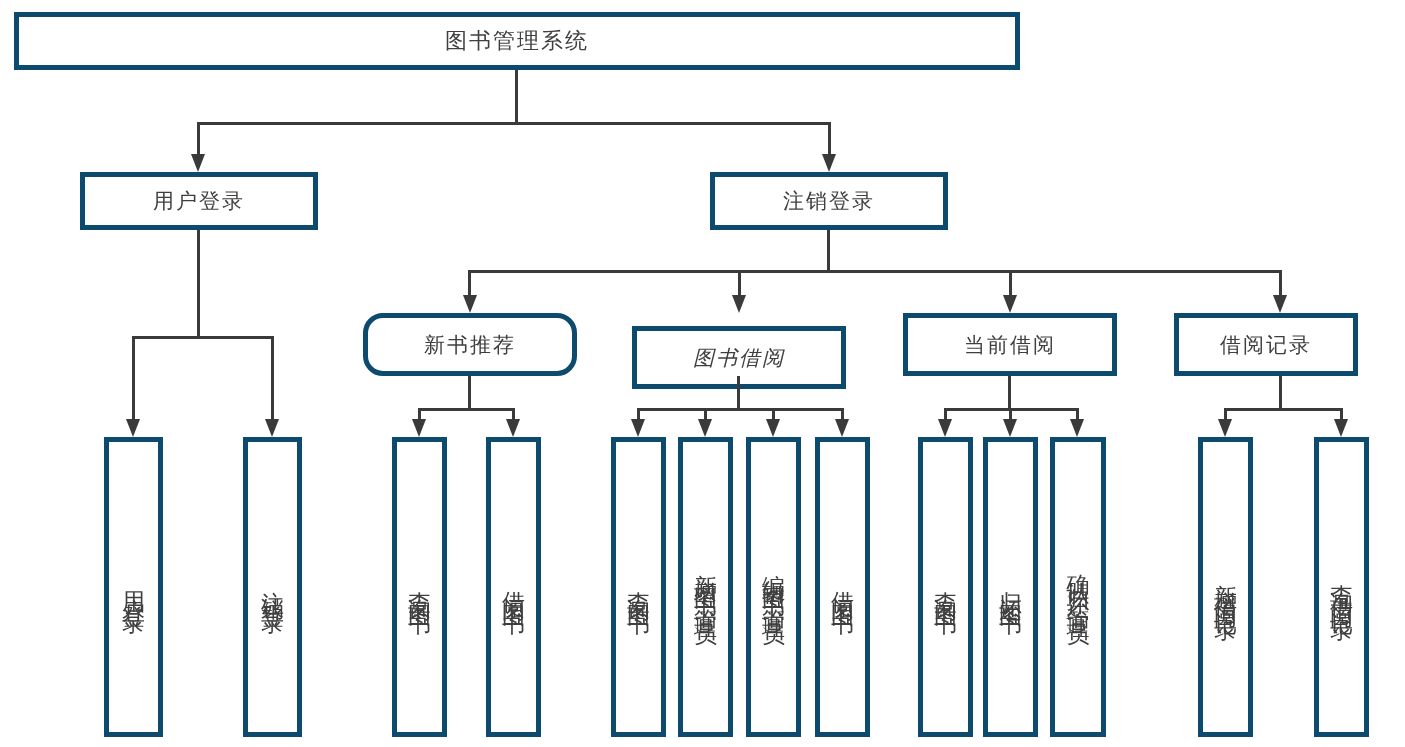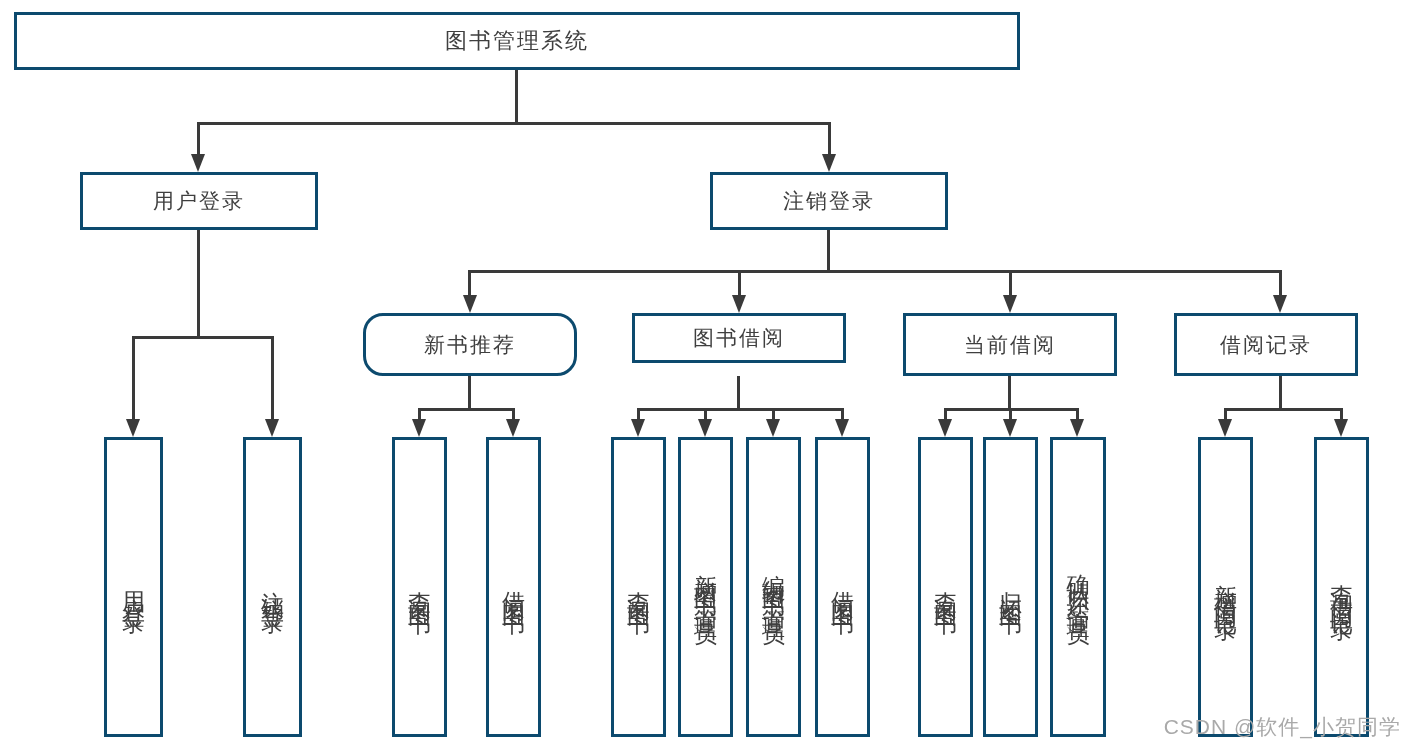--- a/index.html
+++ b/index.html
@@ -1,21 +1,21 @@
 <!DOCTYPE html>
 <html><head>
 <meta charset="utf-8">
 <style>
   html,body{margin:0;padding:0;background:#ffffff;}
   #canvas{
     position:relative;width:1405px;height:747px;background:#ffffff;overflow:hidden;
     font-family:"Liberation Sans","DejaVu Sans",sans-serif;color:#3f3f3f;
   }
   .box{
-    position:absolute;box-sizing:border-box;border:3px solid #0c4a6e;background:#ffffff;
+    position:absolute;box-sizing:border-box;border:5px solid #0c4a6e;background:#ffffff;
     display:flex;align-items:center;justify-content:center;
   }
   .hlabel{font-size:21px;letter-spacing:2px;color:#3f3f3f;white-space:nowrap;}
   .root .hlabel{font-size:22px;}
   .leaf-label{
     writing-mode:vertical-rl;text-orientation:mixed;
     font-size:23px;letter-spacing:7px;color:#3f3f3f;line-height:1;
   }
   .line-h{position:absolute;height:3px;background:#3a3a3a;}
   .line-v{position:absolute;width:3px;background:#3a3a3a;}
@@ -73,21 +73,21 @@
   <div class="line-v" style="left:738px;top:270px;height:28px;"></div>
   <div class="arr" style="left:732px;top:295px;"></div>
   <div class="line-v" style="left:1009px;top:270px;height:28px;"></div>
   <div class="arr" style="left:1003px;top:295px;"></div>
   <div class="line-v" style="left:1279px;top:270px;height:28px;"></div>
   <div class="arr" style="left:1273px;top:295px;"></div>
 
   <div class="box" style="left:363px;top:313px;width:214px;height:63px;border-radius:20px;">
     <span class="hlabel">新书推荐</span>
   </div>
-  <div class="box" style="left:632px;top:313px;width:214px;height:50px;">
+  <div class="box" style="left:632px;top:326px;width:214px;height:63px;font-style:italic;">
     <span class="hlabel">图书借阅</span>
   </div>
   <div class="box" style="left:903px;top:313px;width:214px;height:63px;">
     <span class="hlabel">当前借阅</span>
   </div>
   <div class="box" style="left:1174px;top:313px;width:184px;height:63px;text-align:center;">
     <span class="hlabel">借阅记录</span>
   </div>
 
   <div class="line-v" style="left:468px;top:376px;height:32px;"></div>
@@ -150,15 +150,14 @@
   <div class="arr" style="left:1218px;top:419px;"></div>
   <div class="line-v" style="left:1340px;top:408px;height:14px;"></div>
   <div class="arr" style="left:1334px;top:419px;"></div>
   <div class="box" style="left:1198px;top:437px;width:55px;height:300px;">
     <span class="leaf-label">新增借阅记录</span>
   </div>
   <div class="box" style="left:1314px;top:437px;width:55px;height:300px;">
     <span class="leaf-label">查询借阅记录</span>
   </div>
 
-  <div class="watermark">CSDN @软件_小贺同学</div>
 
 </div>
 
 </body></html>

